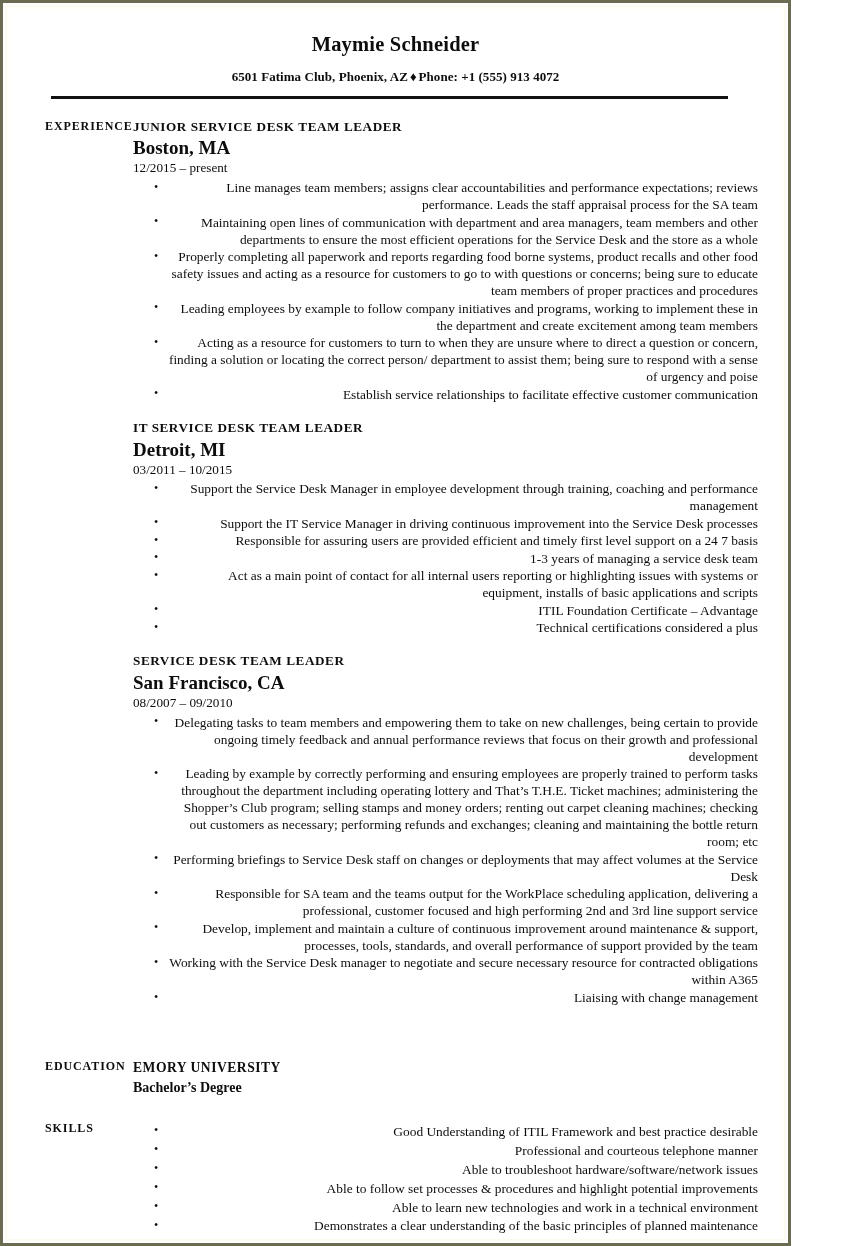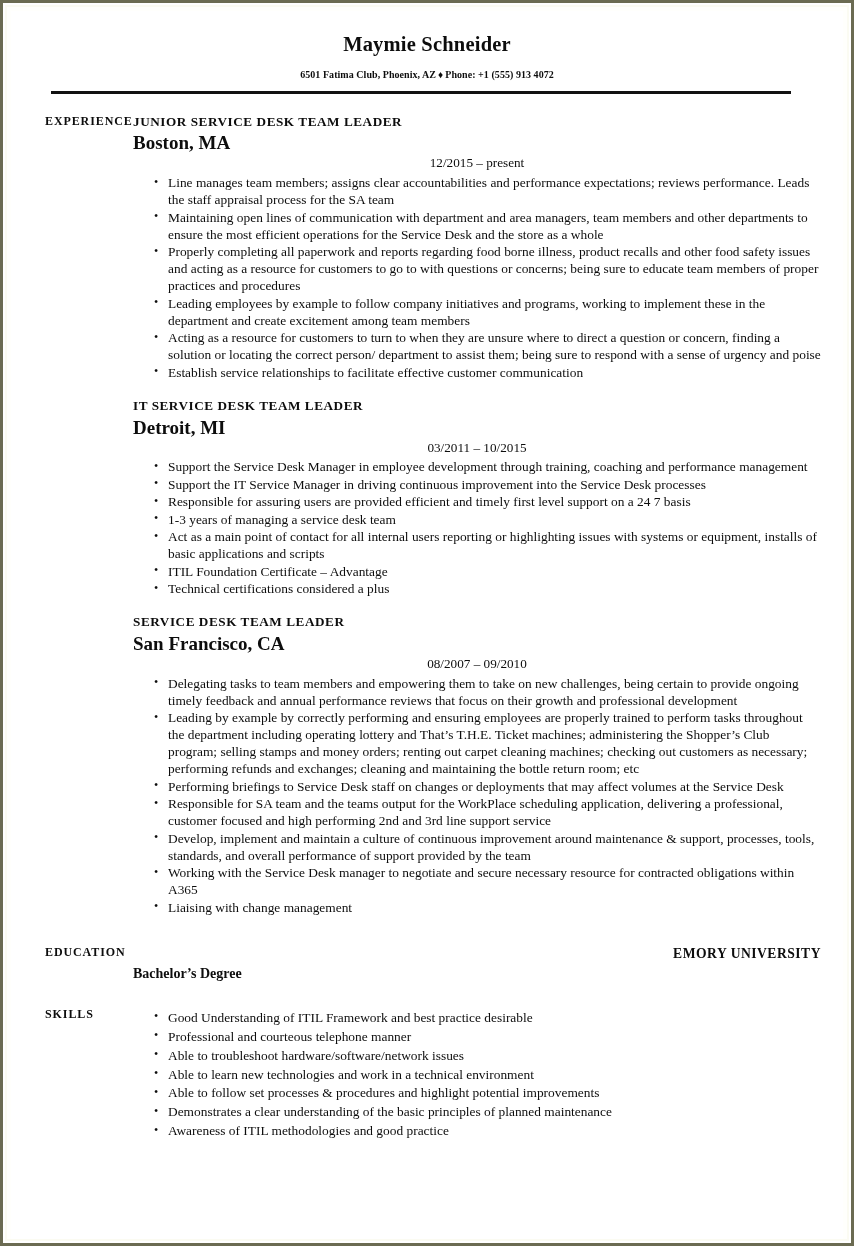--- a/index.html
+++ b/index.html
@@ -11,21 +11,21 @@
     width: 866px;
     height: 1246px;
     font-family: "Liberation Serif", "DejaVu Serif", serif;
     color: #0d0d0d;
     overflow: hidden;
   }
 
   .page-frame {
     position: relative;
     box-sizing: border-box;
-    width: 854px;
+    width: 791px;
     height: 1246px;
     background: #ffffff;
     border-top: 3px solid #6b6b52;
     border-left: 3px solid #6b6b52;
     border-right: 3px solid #6b6b52;
     border-bottom: 3px solid #6b6b52;
   }
   .page-inner {
     position: absolute;
     inset: 2px;
@@ -49,21 +49,21 @@
     text-align: center;
   }
   .candidate-name {
     font-size: 20.5px;
     font-weight: bold;
     letter-spacing: 0.2px;
     line-height: 1.1;
   }
   .contact-line {
     margin-top: 13px;
-    font-size: 10px;
+    font-size: 13px;
     font-weight: bold;
     letter-spacing: 0.05px;
   }
   .contact-sep {
     padding: 0 2px;
   }
   .header-rule {
     margin: 11px 52px 0 40px;
     height: 0;
     border-top: 3px solid #111111;
@@ -86,21 +86,21 @@
     letter-spacing: 0.9px;
     white-space: nowrap;
   }
   .section-body {
     flex: 1 1 auto;
     padding-right: 22px;
     min-width: 0;
   }
 
   #experience-section { margin-top: 20px; }
-  #education-section  { margin-top: 12px; }
+  #education-section  { margin-top: 36px; }
   #skills-section     { margin-top: 24px; }
 
   
   .job {
     margin-bottom: 17px;
   }
   .job-title {
     font-size: 13.2px;
     font-weight: bold;
     letter-spacing: 0.55px;
@@ -109,53 +109,51 @@
   .job-location {
     font-size: 19px;
     font-weight: bold;
     line-height: 1.26;
     margin-top: 1px;
   }
   .job-dates {
     font-size: 13.2px;
     line-height: 1.26;
     margin-top: 0px;
-    text-align: center;
   }
 
   
   ul.bullets {
     list-style: none;
     margin: 2px 0 0 0;
     padding: 0;
   }
   ul.bullets > li {
     position: relative;
     padding-left: 35px;
     font-size: 13.4px;
     line-height: 1.27;
     margin-bottom: 0.5px;
-    text-align: left;
+    text-align: right;
   }
   ul.bullets > li::before {
     content: "\2022";
     position: absolute;
     left: 21px;
     top: -0.5px;
     font-size: 12px;
     line-height: 1.45;
   }
 
   
   .edu-school {
     font-size: 13.6px;
     font-weight: bold;
     letter-spacing: 0.5px;
     line-height: 1.3;
-    text-align: right;
   }
   .edu-degree {
     font-size: 14px;
     font-weight: bold;
     line-height: 1.3;
     margin-top: 2px;
   }
 
   
   #skills-section ul.bullets > li {
@@ -185,21 +183,21 @@
       </div>
       <div class="section-body">
 
         <div class="job">
           <div class="job-title">JUNIOR SERVICE DESK TEAM LEADER</div>
           <div class="job-location">Boston, MA</div>
           <div class="job-dates">12/2015 – present</div>
           <ul class="bullets">
             <li>Line manages team members; assigns clear accountabilities and performance expectations; reviews performance. Leads the staff appraisal process for the SA team</li>
             <li>Maintaining open lines of communication with department and area managers, team members and other departments to ensure the most efficient operations for the Service Desk and the store as a whole</li>
-            <li>Properly completing all paperwork and reports regarding food borne illness, product recalls and other food safety issues and acting as a resource for customers to go to with questions or concerns; being sure to educate team members of proper practices and procedures</li>
+            <li>Properly completing all paperwork and reports regarding food borne systems, product recalls and other food safety issues and acting as a resource for customers to go to with questions or concerns; being sure to educate team members of proper practices and procedures</li>
             <li>Leading employees by example to follow company initiatives and programs, working to implement these in the department and create excitement among team members</li>
             <li>Acting as a resource for customers to turn to when they are unsure where to direct a question or concern, finding a solution or locating the correct person/ department to assist them; being sure to respond with a sense of urgency and poise</li>
             <li>Establish service relationships to facilitate effective customer communication</li>
           </ul>
         </div>
 
         <div class="job">
           <div class="job-title">IT SERVICE DESK TEAM LEADER</div>
           <div class="job-location">Detroit, MI</div>
           <div class="job-dates">03/2011 – 10/2015</div>
@@ -244,22 +242,22 @@
 
     <div class="section" id="skills-section">
       <div class="section-label-col">
         <div class="section-label">SKILLS</div>
       </div>
       <div class="section-body">
         <ul class="bullets">
           <li>Good Understanding of ITIL Framework and best practice desirable</li>
           <li>Professional and courteous telephone manner</li>
           <li>Able to troubleshoot hardware/software/network issues</li>
+          <li>Able to follow set processes &amp; procedures and highlight potential improvements</li>
           <li>Able to learn new technologies and work in a technical environment</li>
-          <li>Able to follow set processes &amp; procedures and highlight potential improvements</li>
           <li>Demonstrates a clear understanding of the basic principles of planned maintenance</li>
           <li>Awareness of ITIL methodologies and good practice</li>
         </ul>
       </div>
     </div>
 
   </div>
  </div>
 </div>
 

